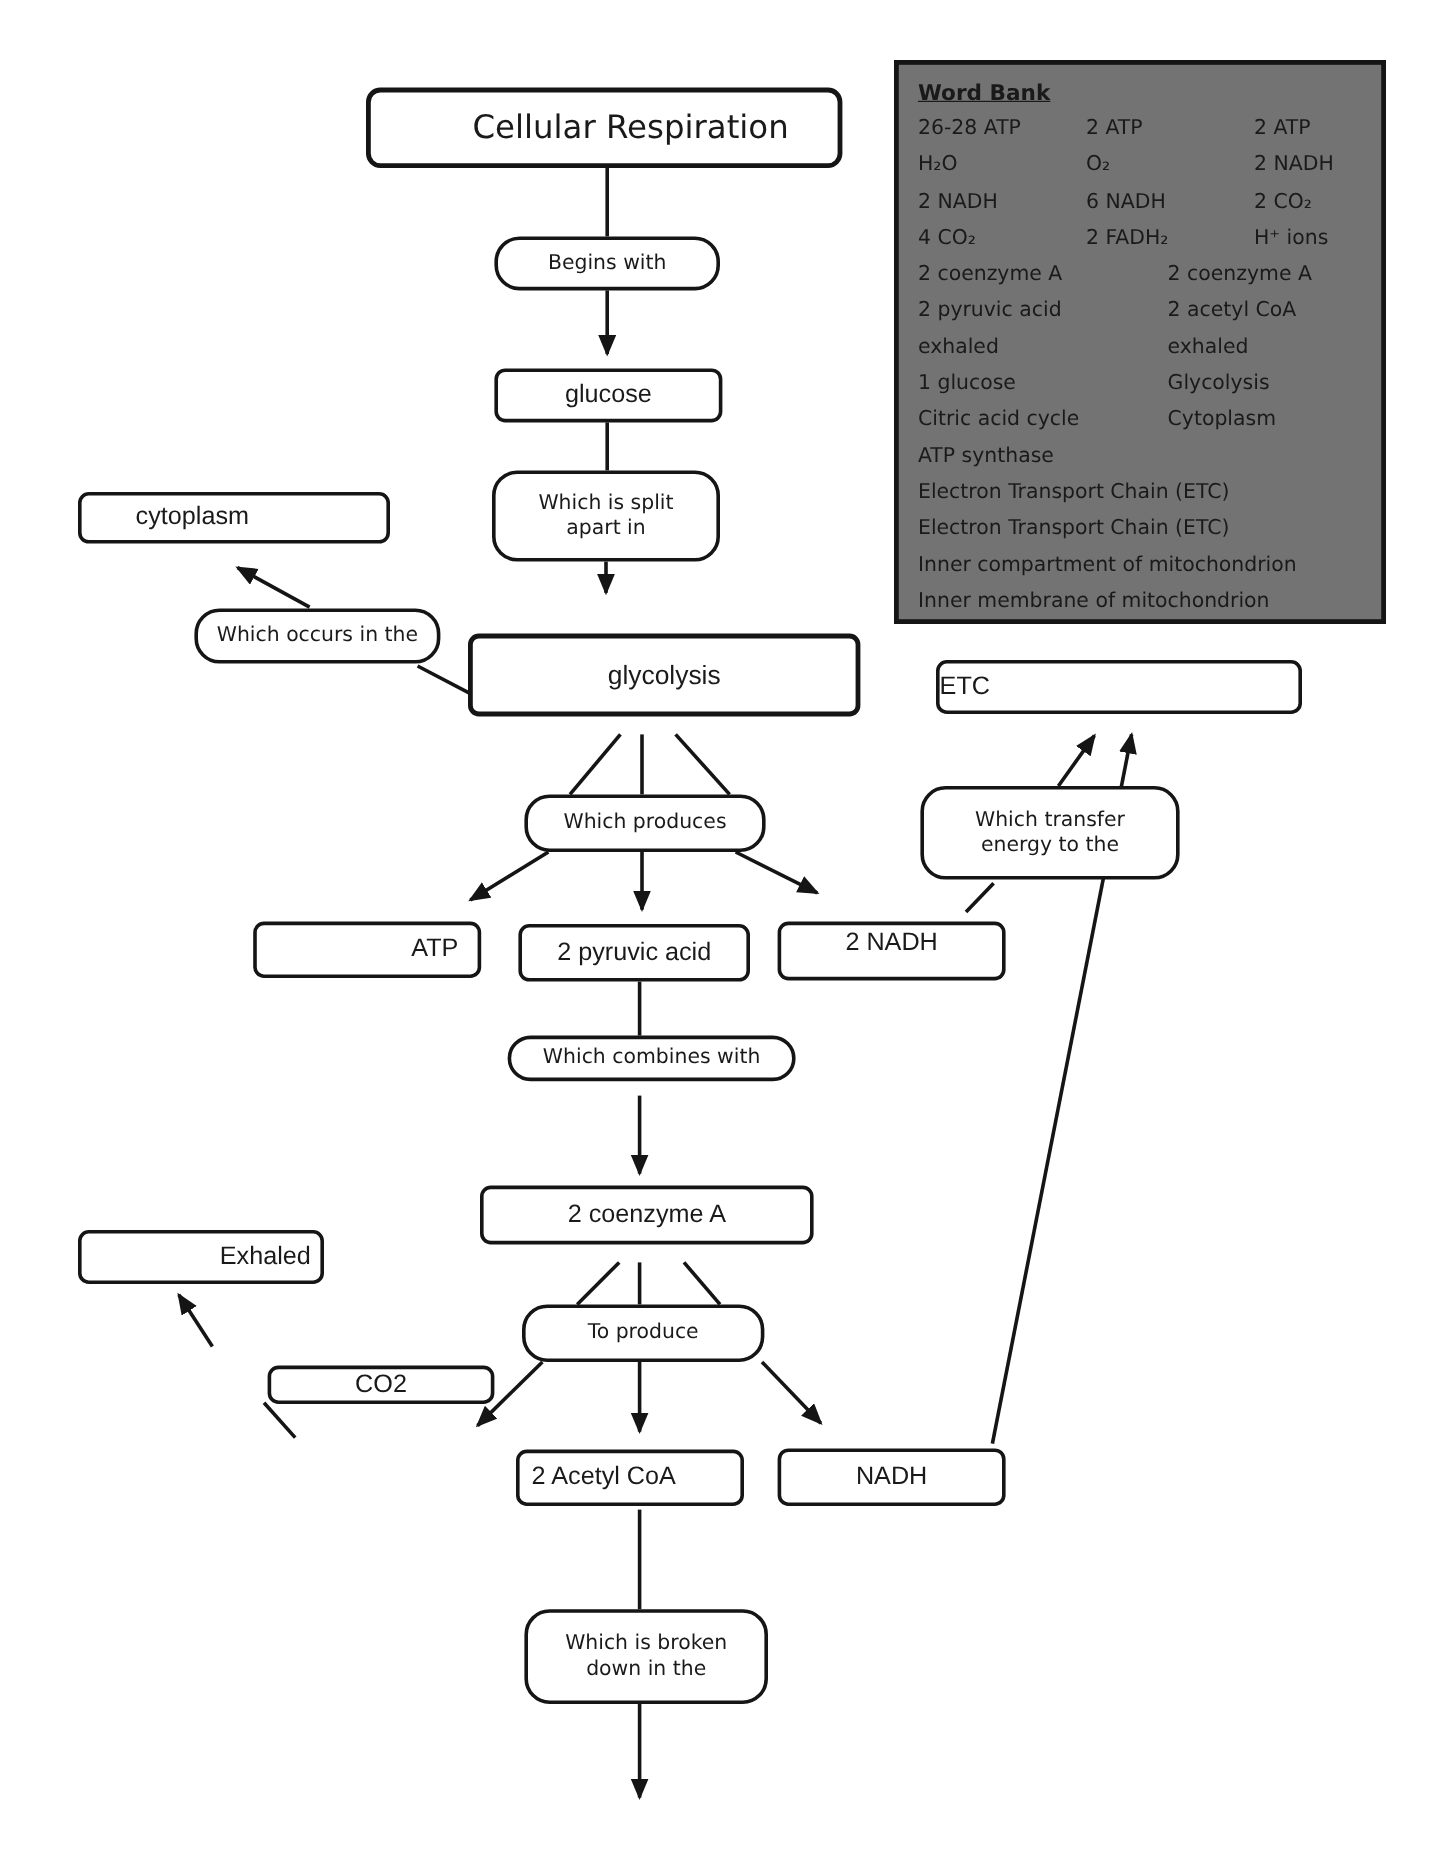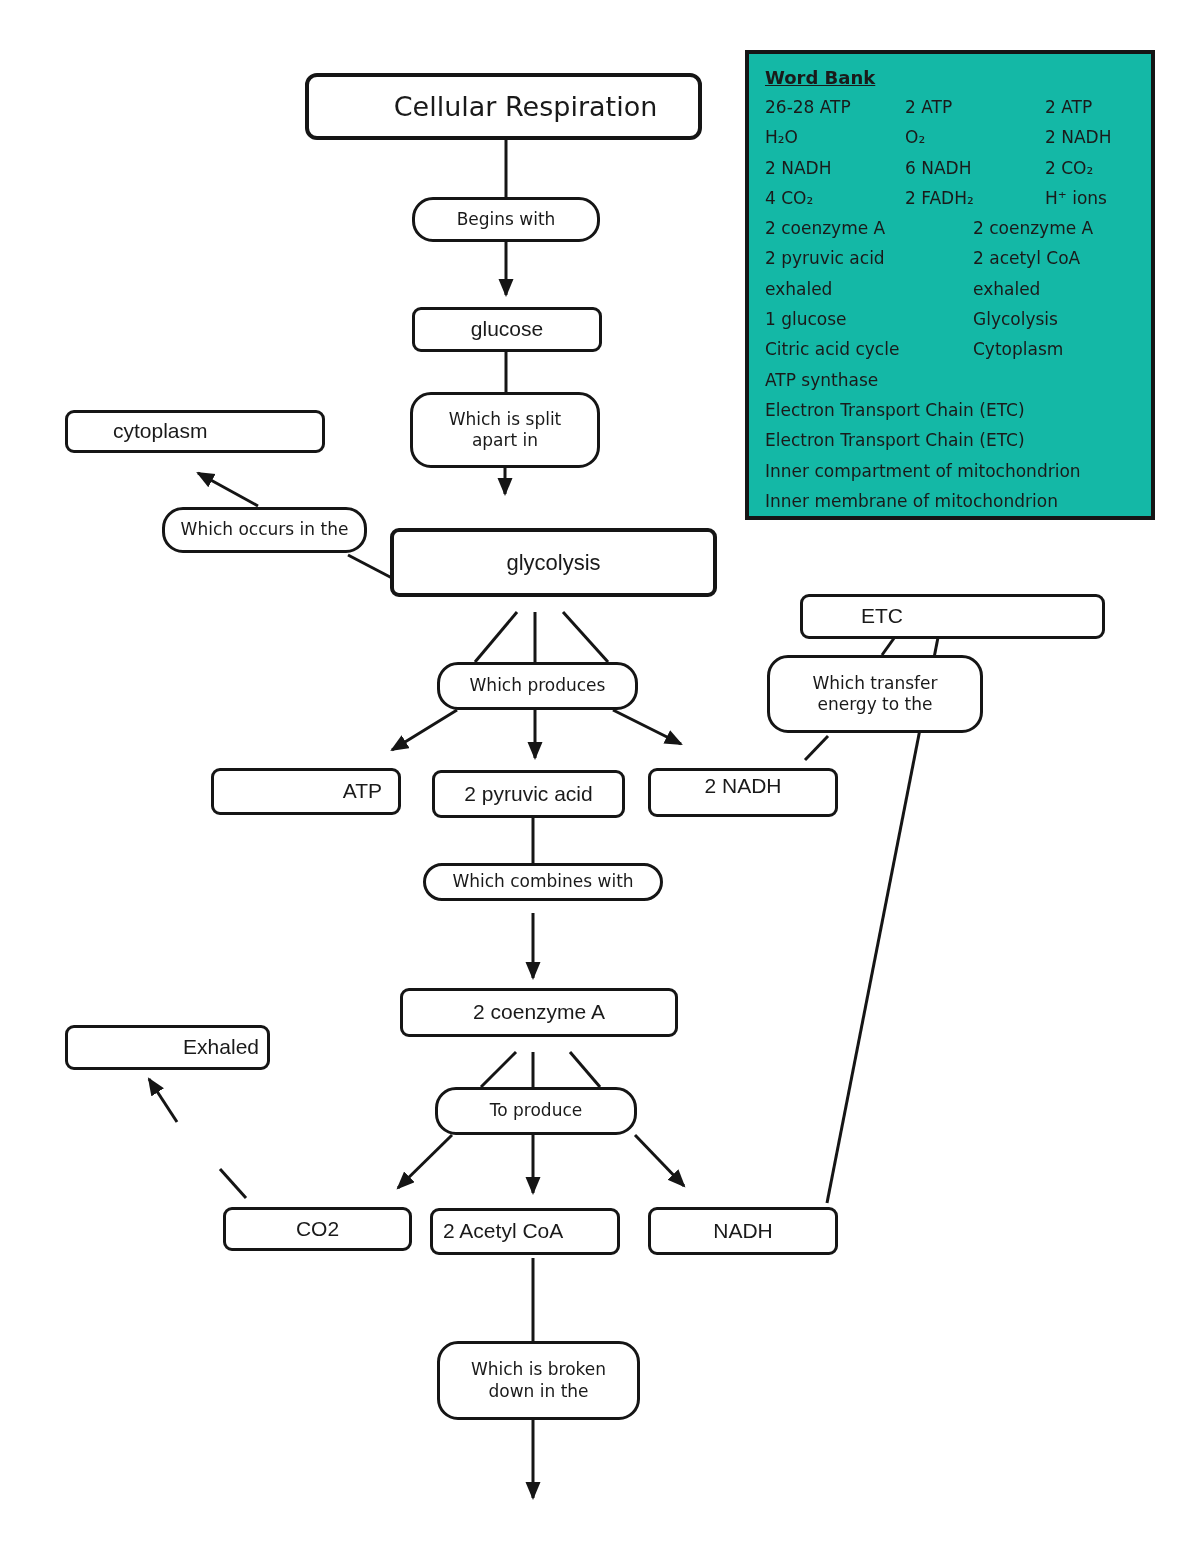--- a/index.html
+++ b/index.html
@@ -14,21 +14,21 @@
     box-sizing:border-box;text-align:center;line-height:1.25;
   }
   .node{font-family:"Liberation Sans","DejaVu Sans",sans-serif;font-size:21px;}
   .conn{font-family:"DejaVu Sans",sans-serif;font-size:17px;border-radius:21px;}
   .twoline{flex-direction:column;}
   .title-box{border-width:4px;border-radius:12px;font-size:27px;padding-left:44px;}
   .thick{border-width:4px;}
   
   #wordbank{
     position:absolute;z-index:1;left:745px;top:50px;width:410px;height:470px;
-    background:#14b8a6;border:4px solid #151515;box-sizing:border-box;
+    background:#737373;border:4px solid #151515;box-sizing:border-box;
     padding:10px 0 0 16px;font-size:17px;
   }
   #wordbank .wb-title{
     font-weight:bold;text-decoration:underline;font-size:18px;line-height:28px;
   }
   .wb-grid3{display:grid;grid-template-columns:140px 140px auto;}
   .wb-grid2{display:grid;grid-template-columns:208px auto;}
   .wb-grid3 span,.wb-grid2 span,.wb-full div{line-height:30.3px;white-space:nowrap;}
 </style>
 </head>
@@ -114,21 +114,21 @@
   </div>
 
   <div class="box conn" style="left:162px;top:507px;width:205px;height:46px;">
     <span>Which occurs in the</span>
   </div>
 
   <div class="box node thick" style="left:390px;top:528px;width:327px;height:69px;font-size:22px;">
     <span>glycolysis</span>
   </div>
 
-  <div class="box node" style="left:800px;top:550px;width:305px;height:45px;justify-content:flex-start;padding-left:58px;margin-top:44px;">
+  <div class="box node" style="left:780px;top:550px;width:305px;height:45px;justify-content:flex-start;">
     <span>ETC</span>
   </div>
 
   <div class="box conn twoline" style="left:767px;top:655px;width:216px;height:78px;">
     <span>Which transfer</span>
     <span>energy to the</span>
   </div>
 
   <div class="box conn" style="left:437px;top:662px;width:201px;height:48px;">
     <span>Which produces</span>
@@ -156,21 +156,21 @@
 
   <div class="box node" style="left:65px;top:1025px;width:205px;height:45px;justify-content:flex-end;padding-right:8px;">
     <span>Exhaled</span>
   </div>
 
   <div class="box conn" style="left:435px;top:1087px;width:202px;height:48px;">
     <span>To produce</span>
   </div>
 
 
-  <div class="box node" style="left:223px;top:1207px;width:189px;height:44px;">
+  <div class="box node" style="left:223px;top:1138px;width:189px;height:32px;">
     <span>CO2</span>
   </div>
 
   <div class="box node" style="left:430px;top:1208px;width:190px;height:47px;justify-content:flex-start;padding-left:10px;">
     <span>2 Acetyl CoA</span>
   </div>
 
   <div class="box node" style="left:648px;top:1207px;width:190px;height:48px;">
     <span>NADH</span>
   </div>

